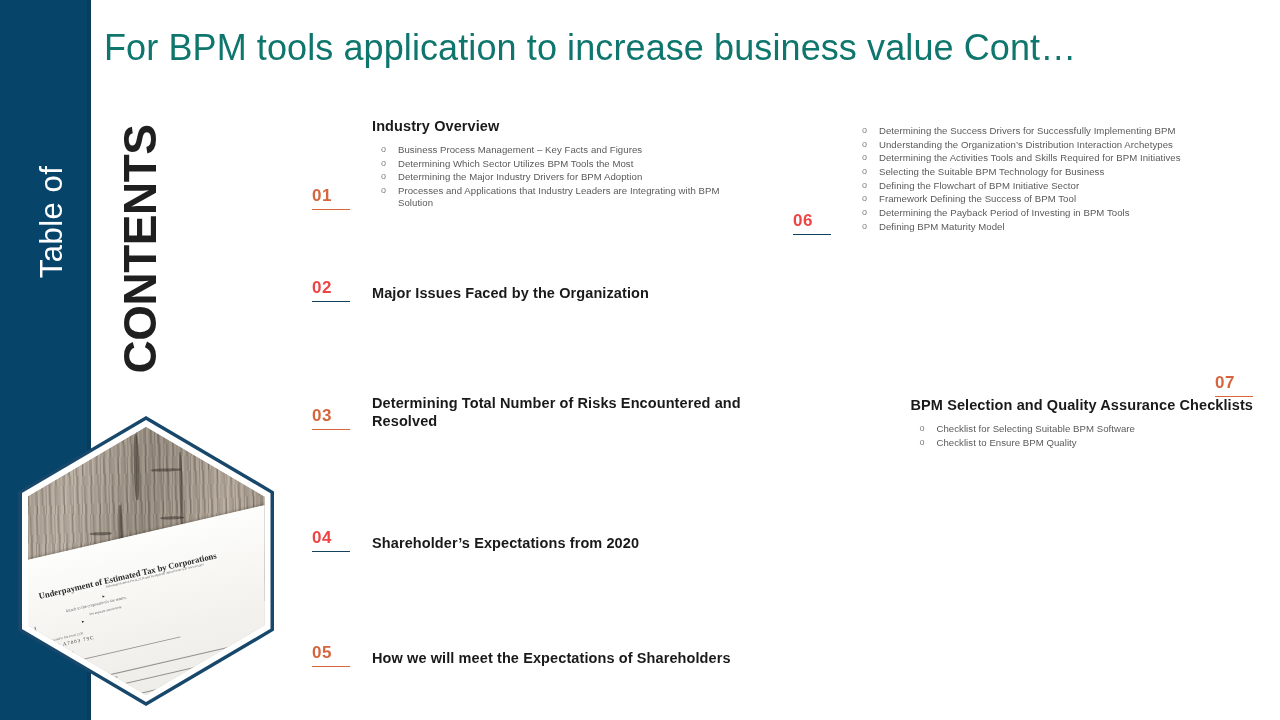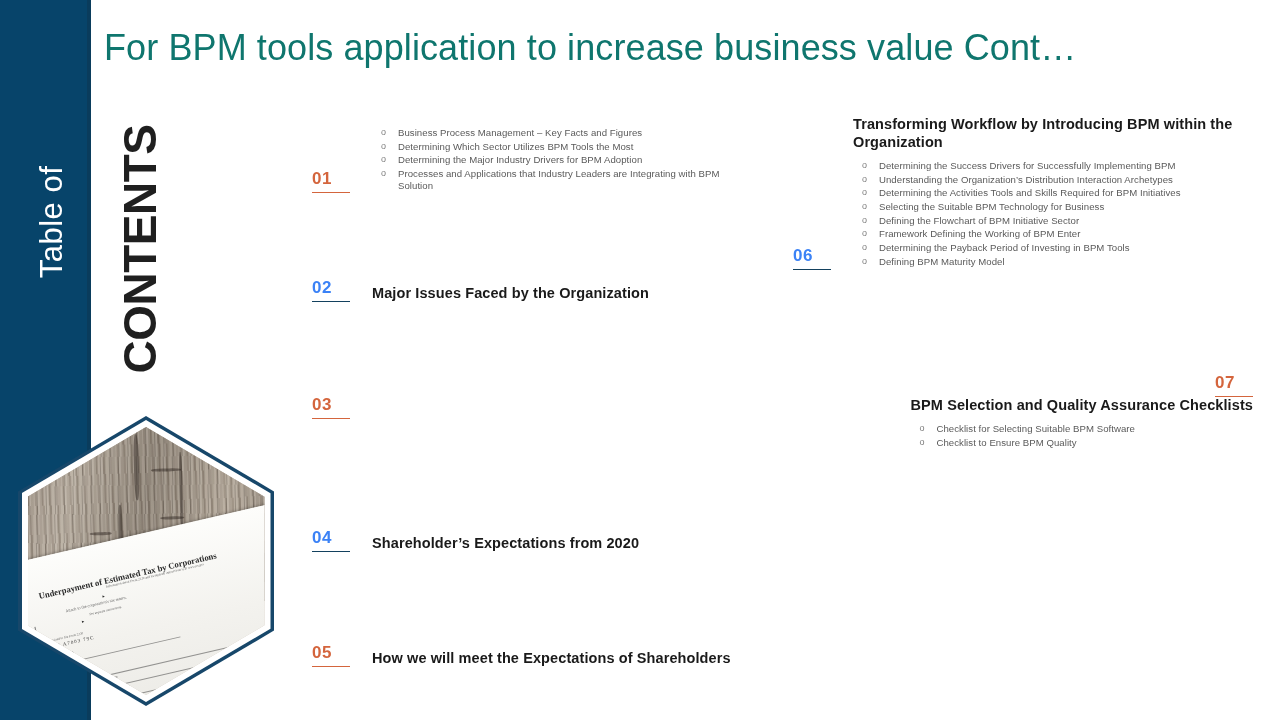--- a/index.html
+++ b/index.html
@@ -98,21 +98,21 @@
     letter-spacing: 0.5px;
     padding-bottom: 3px;
     text-align: left;
     font-family: "Liberation Sans", sans-serif;
   }
   .toc-num.orange {
     color: #d4653d;
     border-bottom: 1.6px solid #d4653d;
   }
   .toc-num.navy {
-    color: #3b82f6;
+    color: #ef4444;
     border-bottom: 1.6px solid #13415e;
   }
   .toc-body {
     margin-left: 22px;
     flex: 1 1 auto;
   }
   .toc-head {
     font-size: 14.5px;
     font-weight: bold;
     color: #1a1a1a;
@@ -296,65 +296,68 @@
 <div class="toc-rot-wrap">
   <div class="toc-small">Table of</div>
   <div class="toc-big">CONTENTS</div>
 </div>
 
 <div class="slide-title">For BPM tools application to increase business value Cont…</div>
 
 <div class="toc-entry" id="entry-01">
   <div class="toc-num orange">01</div>
   <div class="toc-body">
+    <div class="toc-head">Industry Overview</div>
     <ul class="toc-sublist">
       <li><span class="bullet-o">o</span><span>Business Process Management – Key Facts and Figures</span></li>
       <li><span class="bullet-o">o</span><span>Determining Which Sector Utilizes BPM Tools the Most</span></li>
       <li><span class="bullet-o">o</span><span>Determining the Major Industry Drivers for BPM Adoption</span></li>
       <li><span class="bullet-o">o</span><span>Processes and Applications that Industry Leaders are Integrating with BPM Solution</span></li>
     </ul>
   </div>
 </div>
 
 <div class="toc-entry" id="entry-02">
   <div class="toc-num navy">02</div>
   <div class="toc-body">
     <div class="toc-head">Major Issues Faced by the Organization</div>
   </div>
 </div>
 
 <div class="toc-entry" id="entry-03">
   <div class="toc-num orange">03</div>
+  <div class="toc-body">
+    <div class="toc-head">Determining Total Number of Risks Encountered and Resolved</div>
+  </div>
 </div>
 
 <div class="toc-entry" id="entry-04">
   <div class="toc-num navy">04</div>
   <div class="toc-body">
     <div class="toc-head">Shareholder’s Expectations from 2020</div>
   </div>
 </div>
 
 <div class="toc-entry" id="entry-05">
   <div class="toc-num orange">05</div>
   <div class="toc-body">
     <div class="toc-head">How we will meet the Expectations of Shareholders</div>
   </div>
 </div>
 
 <div class="toc-entry" id="entry-06">
   <div class="toc-num navy">06</div>
   <div class="toc-body">
-    <div class="toc-head">Transforming Workflow by Introducing BPM within the Organization</div>
     <ul class="toc-sublist">
       <li><span class="bullet-o">o</span><span>Determining the Success Drivers for Successfully Implementing BPM</span></li>
       <li><span class="bullet-o">o</span><span>Understanding the Organization’s Distribution Interaction Archetypes</span></li>
       <li><span class="bullet-o">o</span><span>Determining the Activities Tools and Skills Required for BPM Initiatives</span></li>
       <li><span class="bullet-o">o</span><span>Selecting the Suitable BPM Technology for Business</span></li>
       <li><span class="bullet-o">o</span><span>Defining the Flowchart of BPM Initiative Sector</span></li>
-      <li><span class="bullet-o">o</span><span>Framework Defining the Working of BPM Enter</span></li>
+      <li><span class="bullet-o">o</span><span>Framework Defining the Success of BPM Tool</span></li>
       <li><span class="bullet-o">o</span><span>Determining the Payback Period of Investing in BPM Tools</span></li>
       <li><span class="bullet-o">o</span><span>Defining BPM Maturity Model</span></li>
     </ul>
   </div>
 </div>
 
 <div class="toc-entry" id="entry-07">
   <div class="toc-num orange">07</div>
   <div class="toc-body">
     <div class="toc-head">BPM Selection and Quality Assurance Checklists</div>

